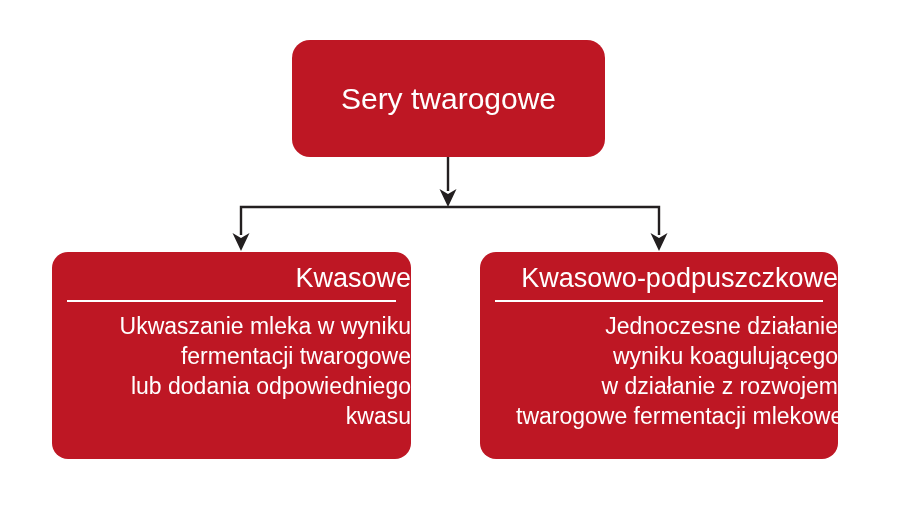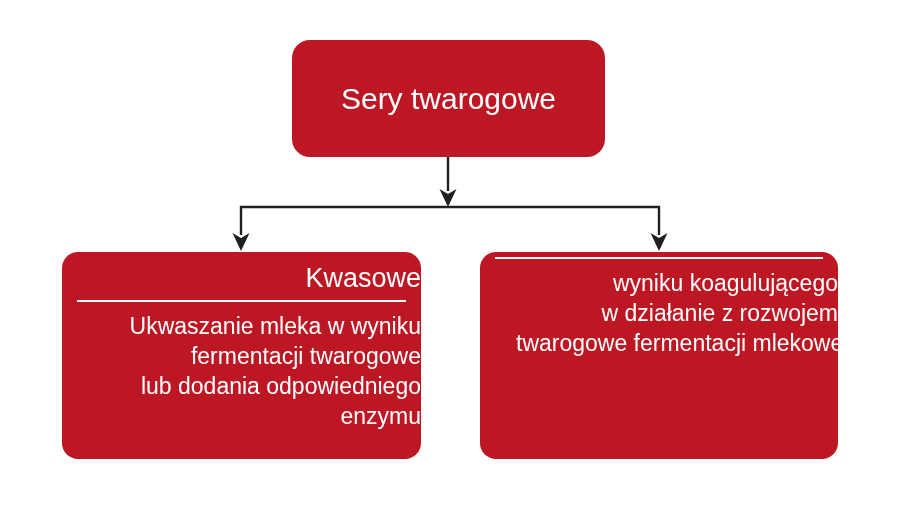--- a/index.html
+++ b/index.html
@@ -30,21 +30,21 @@
     left:292px;top:40px;width:313px;height:117px;
     border-radius:18px;
     display:flex;align-items:center;justify-content:center;
     font-size:30px;
   }
   .child-node{
     top:252px;width:359px;height:207px;
     border-radius:16px;
     display:flex;flex-direction:column;
   }
-  .left-node{left:62px;}
+  .left-node{left:52px;}
   .right-node{left:480px;width:358px;}
   .node-title{
     font-size:27px;line-height:34px;
     padding-top:9px;
     white-space:nowrap;
   }
   .divider{
     height:2px;background:var(--text);
     margin:5px 15px 9px 15px;
     border:none;
@@ -71,26 +71,28 @@
     <span>Sery twarogowe</span>
   </div>
 
   <div class="node child-node left-node">
     <div class="node-title">Kwasowe</div>
     <div class="divider"></div>
     <div class="node-body">
       <div class="body-line">Ukwaszanie mleka w wyniku</div>
       <div class="body-line">fermentacji twarogowe</div>
       <div class="body-line">lub dodania odpowiedniego</div>
-      <div class="body-line">enzymu</div>
+      <div class="body-line">kwasu</div>
     </div>
   </div>
 
   <div class="node child-node right-node">
+    <div class="node-title">Kwasowo-podpuszczkowe</div>
     <div class="divider"></div>
     <div class="node-body">
+      <div class="body-line">Jednoczesne działanie</div>
       <div class="body-line">wyniku koagulującego</div>
       <div class="body-line">w działanie z rozwojem</div>
       <div class="body-line">twarogowe fermentacji mlekowej</div>
     </div>
   </div>
 
 </div>
 
 </body></html>

